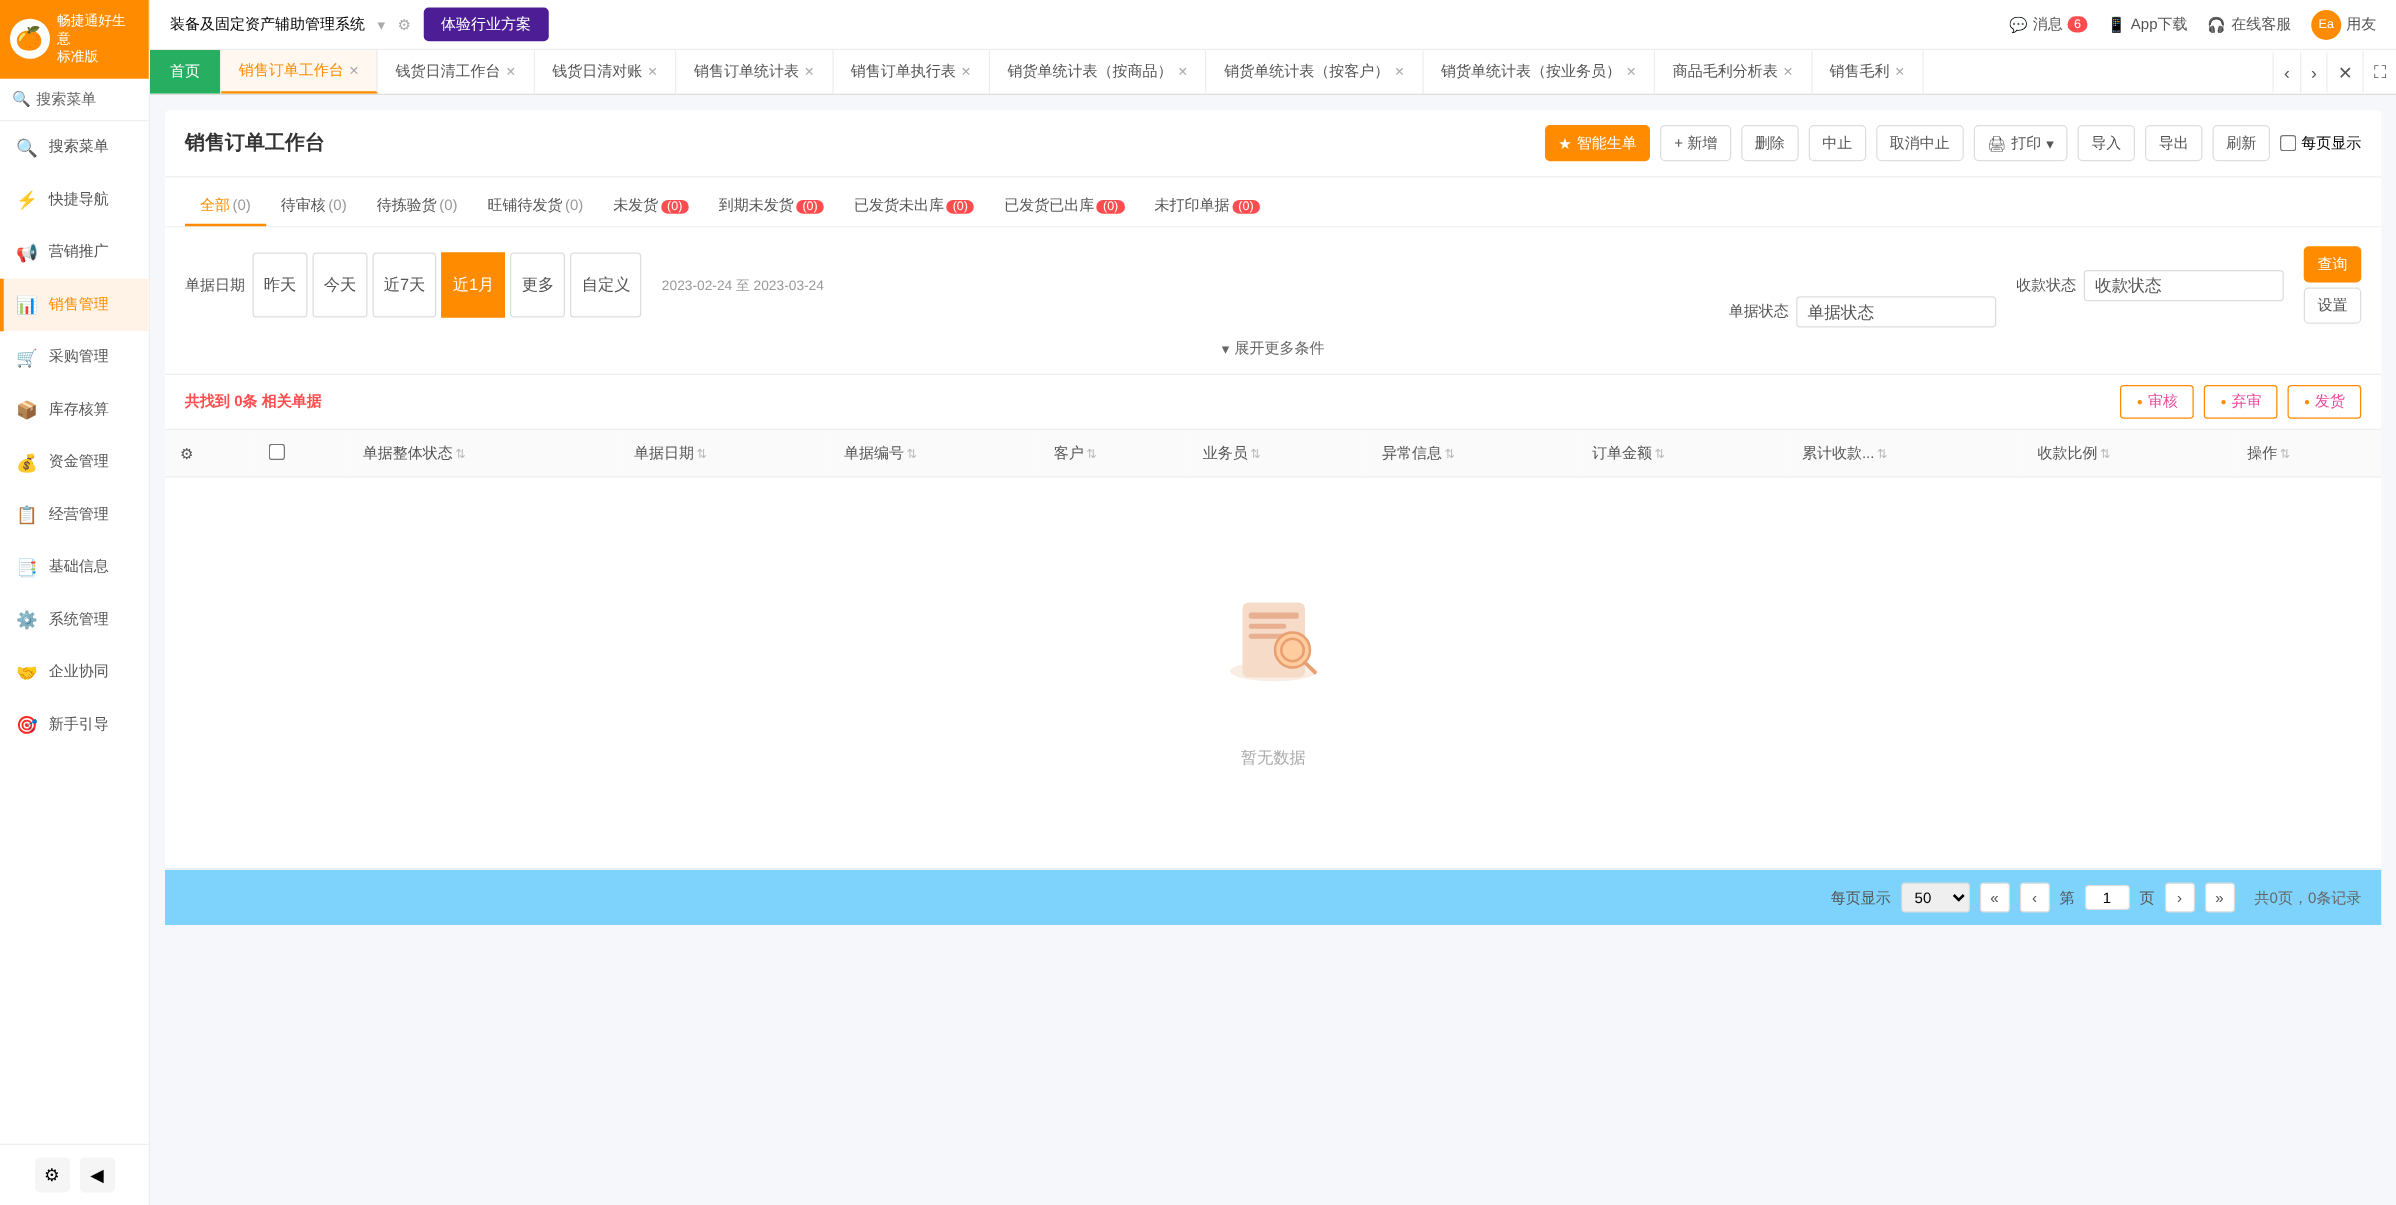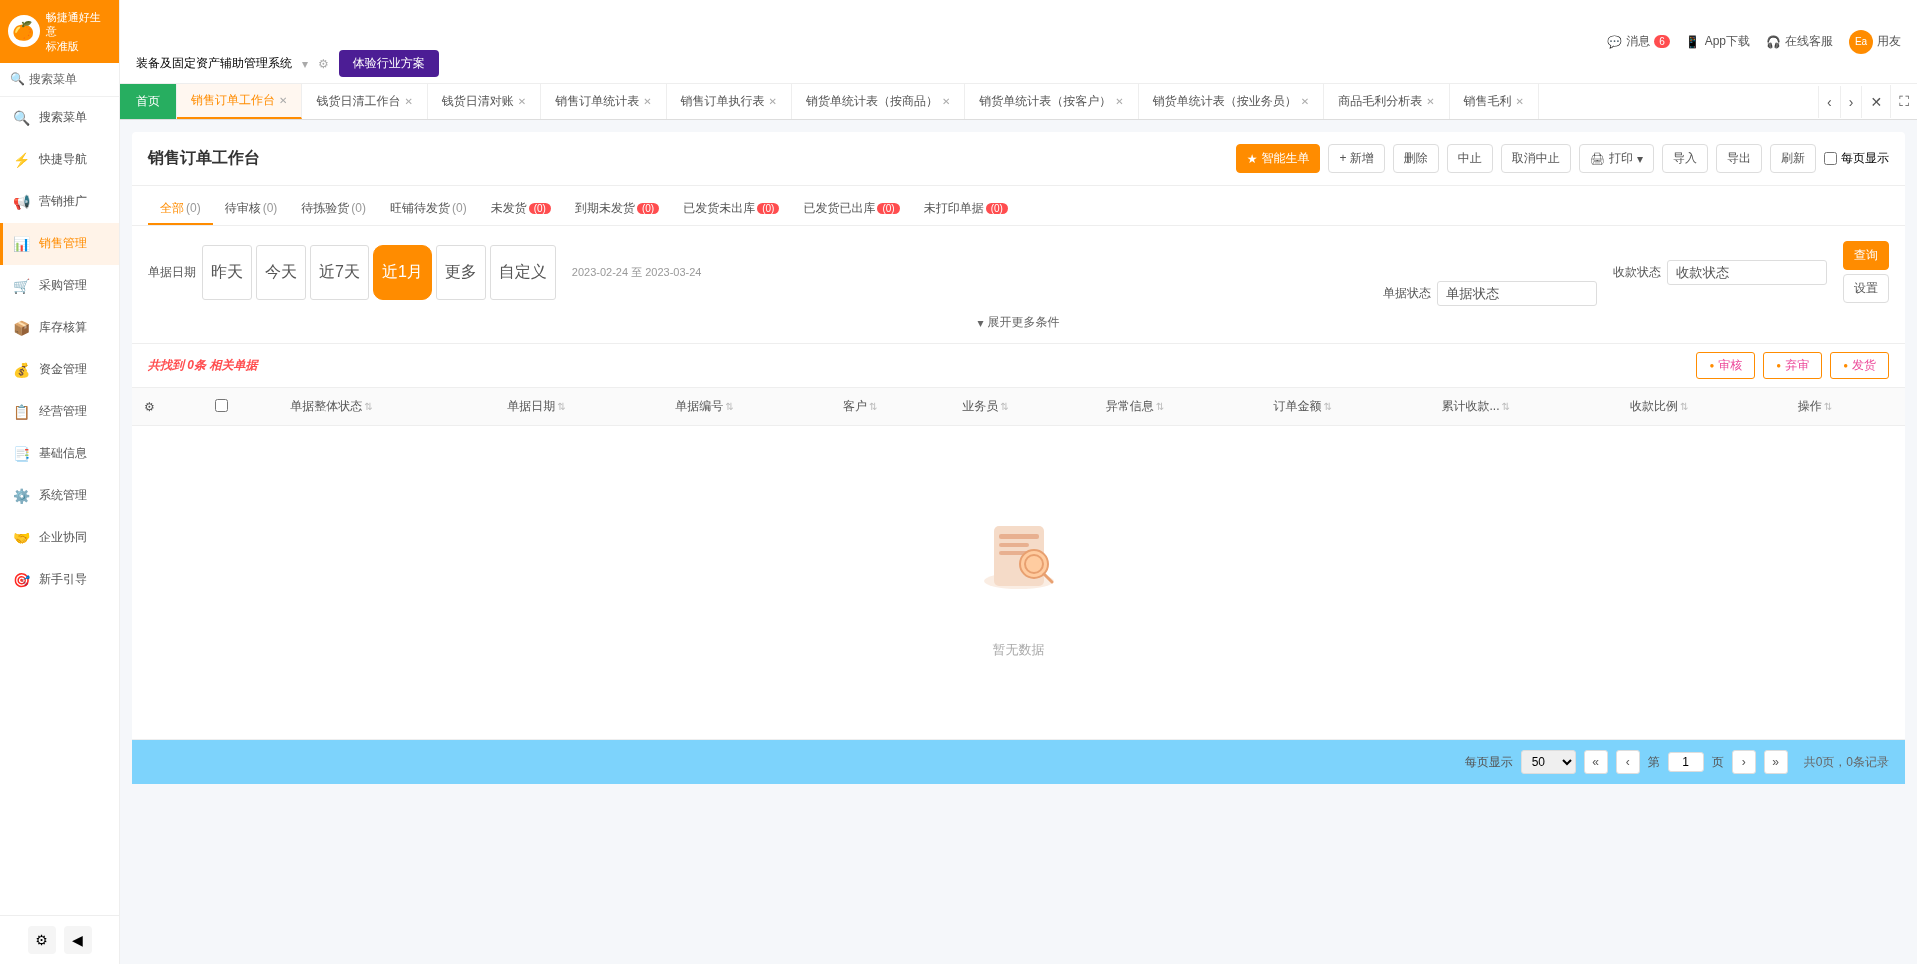--- a/index.html
+++ b/index.html
@@ -15,21 +15,21 @@
     .sidebar-nav-item.active { background: #fff3e8; color: #ff8c00; border-left: 3px solid #ff8c00; }
     .sidebar-nav-item .nav-icon { width: 18px; height: 18px; display: flex; align-items: center; justify-content: center; font-size: 14px; }
     .sidebar-bottom { margin-top: auto; padding: 10px; display: flex; gap: 8px; border-top: 1px solid #eee; justify-content: center; }
     .sidebar-bottom-btn { width: 28px; height: 28px; background: #f5f5f5; border-radius: 4px; display: flex; align-items: center; justify-content: center; cursor: pointer; font-size: 14px; }
 
     
     .main { flex: 1; display: flex; flex-direction: column; overflow: hidden; }
 
     
     .top-header { background: #fff; padding: 6px 16px; display: flex; align-items: center; justify-content: space-between; border-bottom: 1px solid #eee; min-height: 40px; }
-    .top-header-left { display: flex; align-items: center; gap: 10px; margin-top: 44px; }
+    .top-header-left { display: flex; align-items: center; gap: 10px; }
     .top-header-btn { background: #4c1d95; color: #fff; border: none; padding: 5px 14px; border-radius: 4px; cursor: pointer; font-size: 12px; }
     .top-header-right { display: flex; align-items: center; gap: 16px; color: #555; font-size: 12px; }
     .top-header-right .badge-item { display: flex; align-items: center; gap: 4px; cursor: pointer; }
     .badge { background: #ff4d4f; color: #fff; border-radius: 10px; padding: 1px 5px; font-size: 10px; }
     .user-avatar { width: 24px; height: 24px; background: #ff8c00; border-radius: 50%; display: flex; align-items: center; justify-content: center; color: #fff; font-size: 10px; }
 
     
     .tab-bar { background: #fff; display: flex; align-items: center; border-bottom: 1px solid #ddd; overflow: hidden; }
     .tab-item { padding: 8px 14px; cursor: pointer; white-space: nowrap; color: #555; font-size: 12px; border-right: 1px solid #eee; display: flex; align-items: center; gap: 4px; }
     .tab-item.active { background: #fff7f0; color: #ff8c00; border-bottom: 2px solid #ff8c00; }
@@ -53,30 +53,30 @@
     .filter-tabs { display: flex; padding: 8px 16px 0; border-bottom: 1px solid #eee; gap: 0; }
     .filter-tab { padding: 6px 12px; cursor: pointer; color: #555; font-size: 12px; border-bottom: 2px solid transparent; }
     .filter-tab.active { color: #ff8c00; border-bottom: 2px solid #ff8c00; }
 
     
     .search-filters { padding: 12px 16px; background: #fff; border-bottom: 1px solid #eee; }
     .filter-row { display: flex; align-items: center; gap: 16px; flex-wrap: wrap; }
     .filter-item { display: flex; align-items: center; gap: 6px; }
     .filter-label { color: #555; white-space: nowrap; }
     .filter-date-btns { display: flex; gap: 4px; }
-    .date-btn { padding: 16px 8px; border: 1px solid #ddd; border-radius: 3px; cursor: pointer; background: #fff; font-size: 16px; color: #555; }
-    .date-btn.active { background: #ff8c00; color: #fff; border-color: #ff8c00; border-radius: 10px; }
+    .date-btn { padding: 16px 8px; border: 1px solid #ddd; border-radius: 3px; cursor: pointer; background: #fff; font-size: 13px; color: #555; }
+    .date-btn.active { background: #ff8c00; color: #fff; border-color: #ff8c00; border-radius: 0; }
     .date-range { color: #999; font-size: 11px; }
     .filter-select { padding: 4px 24px 4px 8px; border: 1px solid #ddd; border-radius: 3px; background: #fff; color: #555; appearance: none; min-width: 160px; cursor: pointer; }
     .filter-expand { display: flex; align-items: center; gap: 4px; color: #666; cursor: pointer; font-size: 12px; justify-content: center; margin-top: 8px; }
 
     
     .table-toolbar { padding: 8px 16px; display: flex; align-items: center; justify-content: space-between; border-bottom: 1px solid #eee; }
     .record-count { color: #666; font-size: 12px; }
-    .record-count span { color: #ff4d4f; font-weight: bold; font-style: italic; }
+    .record-count span { color: #ff4d4f; font-weight: bold; }
     .toolbar-right { display: flex; gap: 8px; align-items: center; }
     .toolbar-btn { padding: 4px 12px; border: 1px solid #ddd; border-radius: 3px; cursor: pointer; background: #fff; color: #555; font-size: 12px; display: flex; align-items: center; gap: 4px; }
     .toolbar-btn.orange { color: #ec4899; border-color: #ff8c00; }
     .toolbar-btn.orange::before { content: "●"; color: #ff8c00; font-size: 8px; }
 
     
     .data-table { width: 100%; border-collapse: collapse; }
     .data-table th { background: #fafafa; border-bottom: 1px solid #eee; padding: 10px 12px; text-align: left; color: #555; font-weight: normal; font-size: 12px; white-space: nowrap; }
     .data-table th .sort-icons { color: #bbb; font-size: 10px; margin-left: 2px; }
     .data-table td { padding: 10px 12px; border-bottom: 1px solid #f5f5f5; color: #333; font-size: 12px; }

